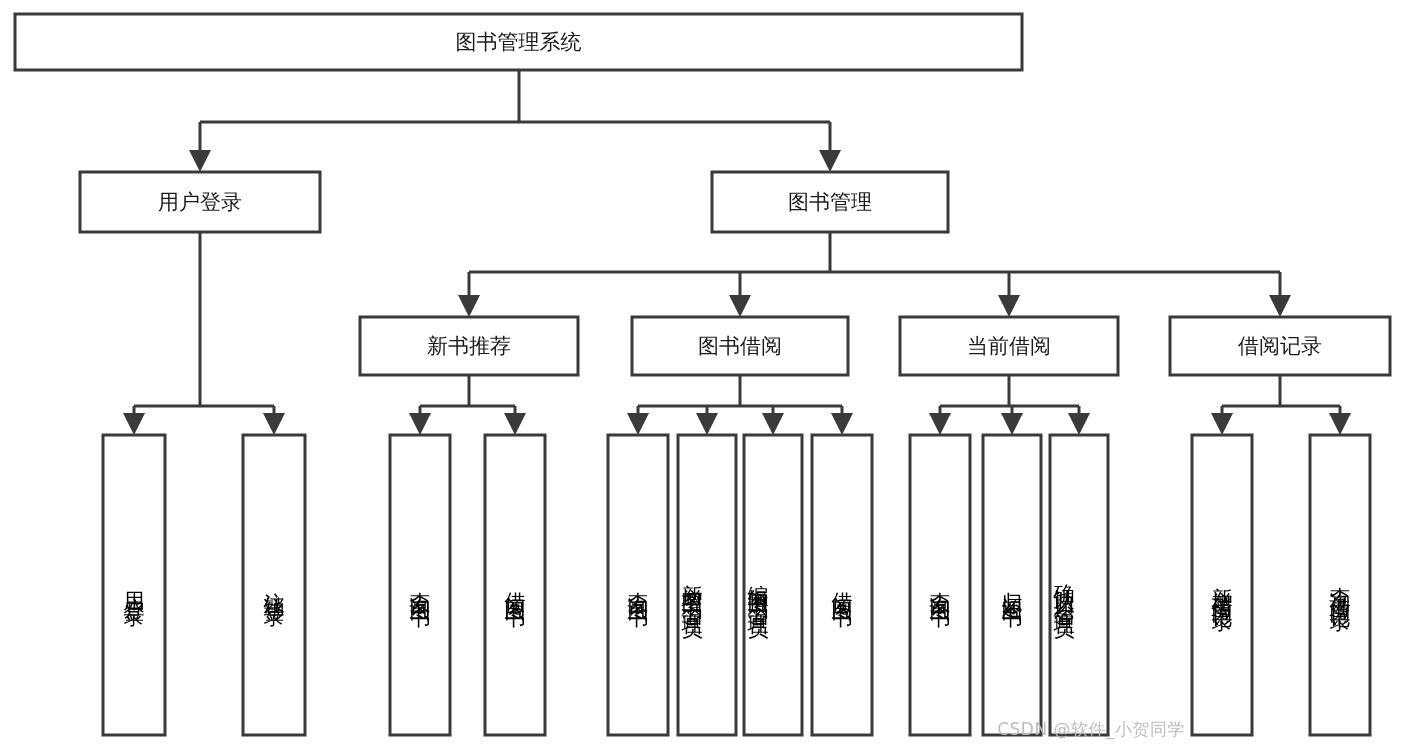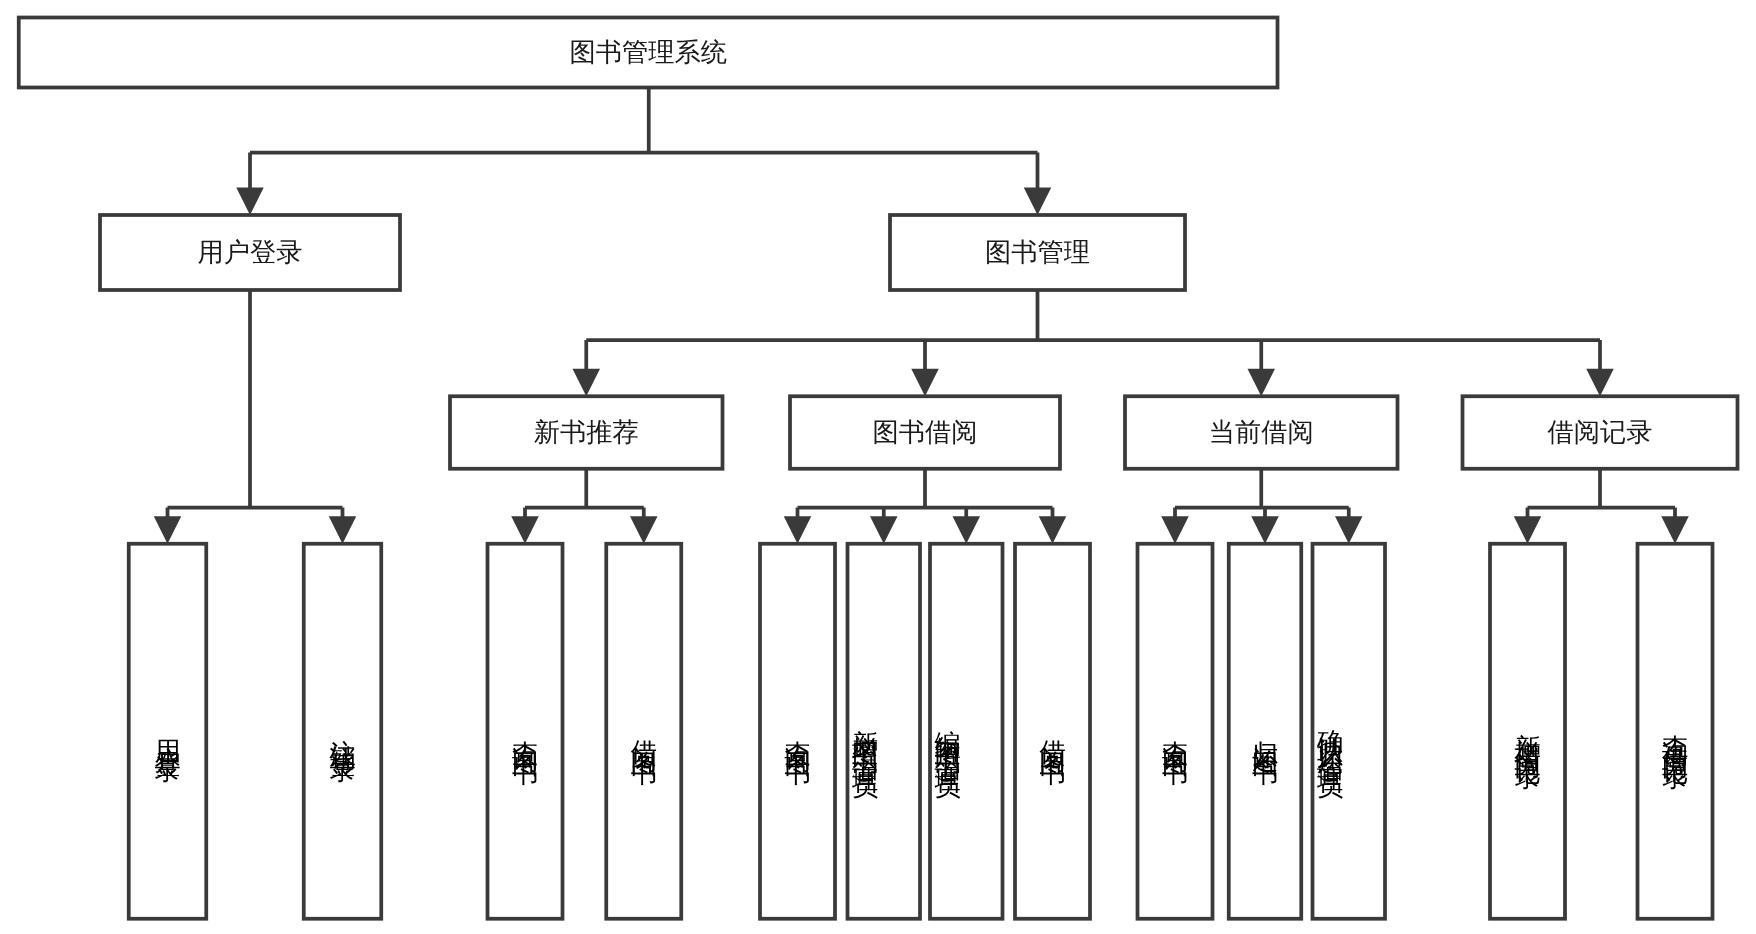--- a/index.html
+++ b/index.html
@@ -247,14 +247,15 @@
         </g>
         <g>
           <rect x="1310" y="435" width="60" height="300" class="node-box"></rect>
           <foreignObject x="1310" y="435" width="60" height="300"><div xmlns="http://www.w3.org/1999/xhtml" style="width: 60px; height: 300px; display: flex; align-items: center; justify-content: center; padding-top: 0px; box-sizing: border-box;">
               <span class="node-label-v">查询借阅记录</span>
             </div></foreignObject>
         </g>
       </g>
   </svg>
 
+  <div class="watermark-text">CSDN @软件_小贺同学</div>
 
 </div>
 
 </body></html>

